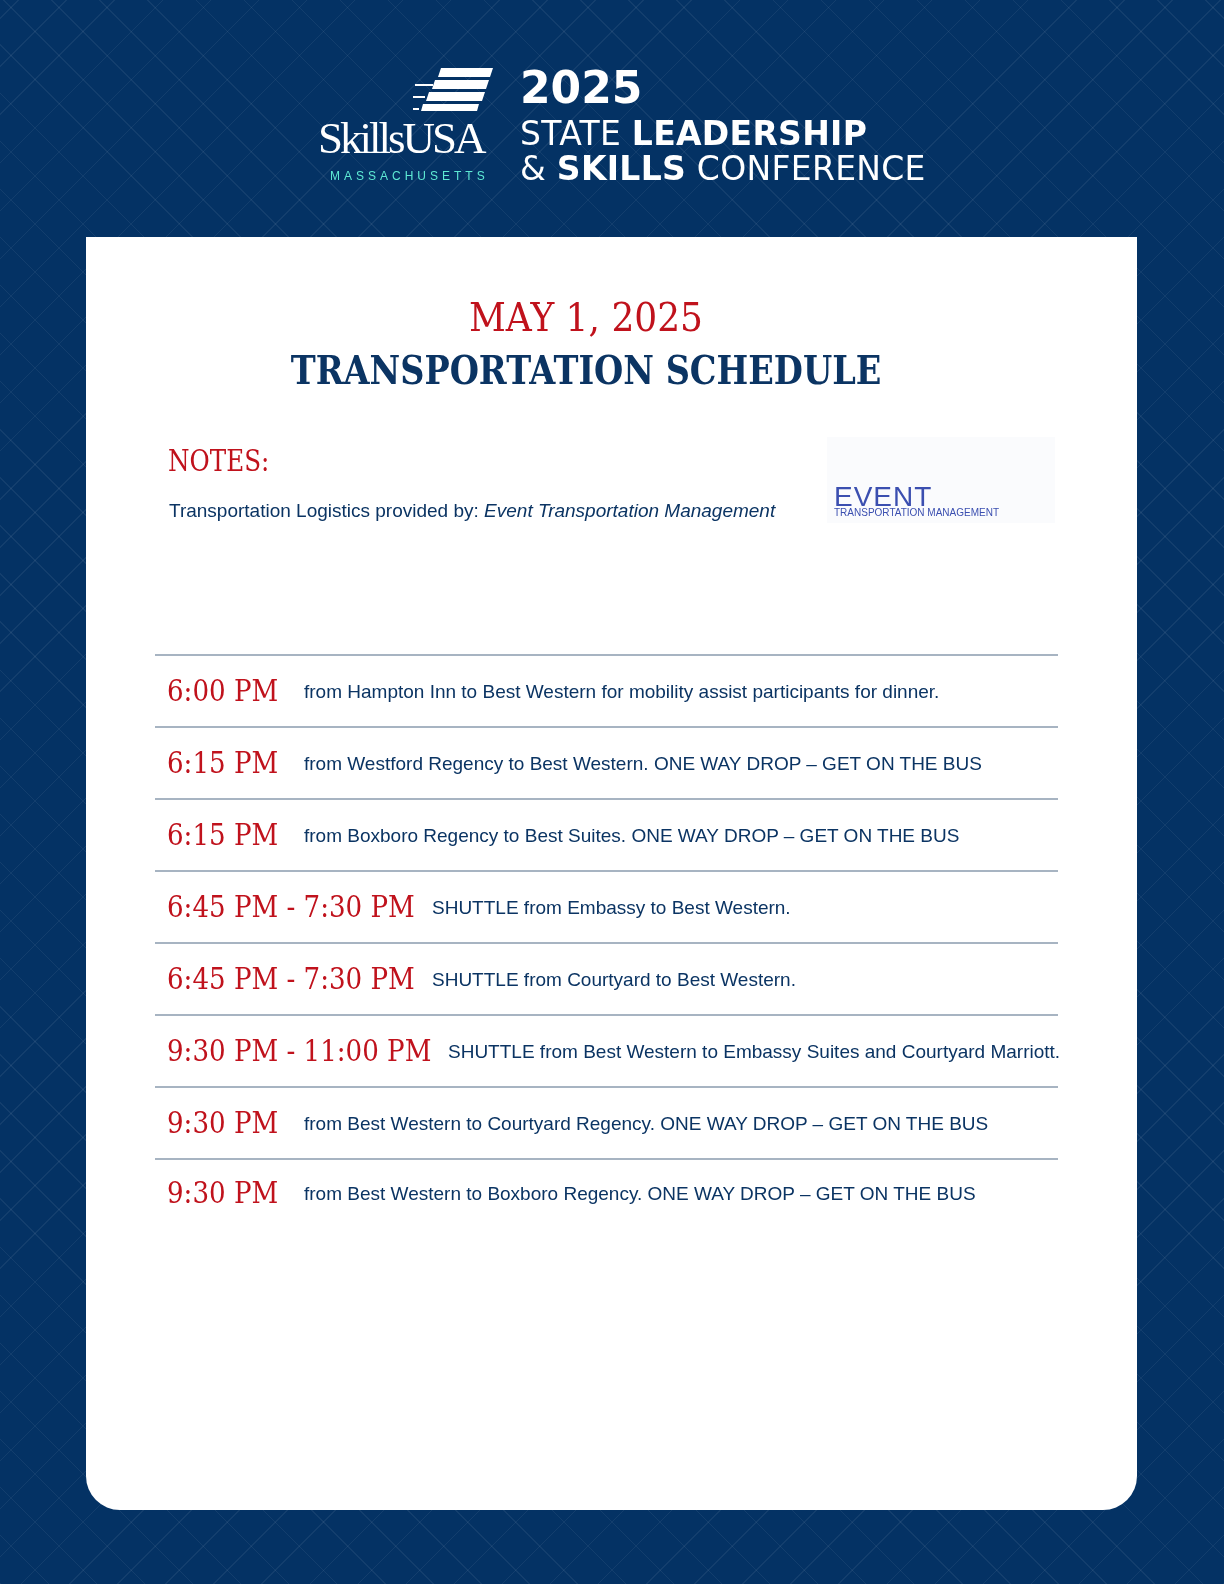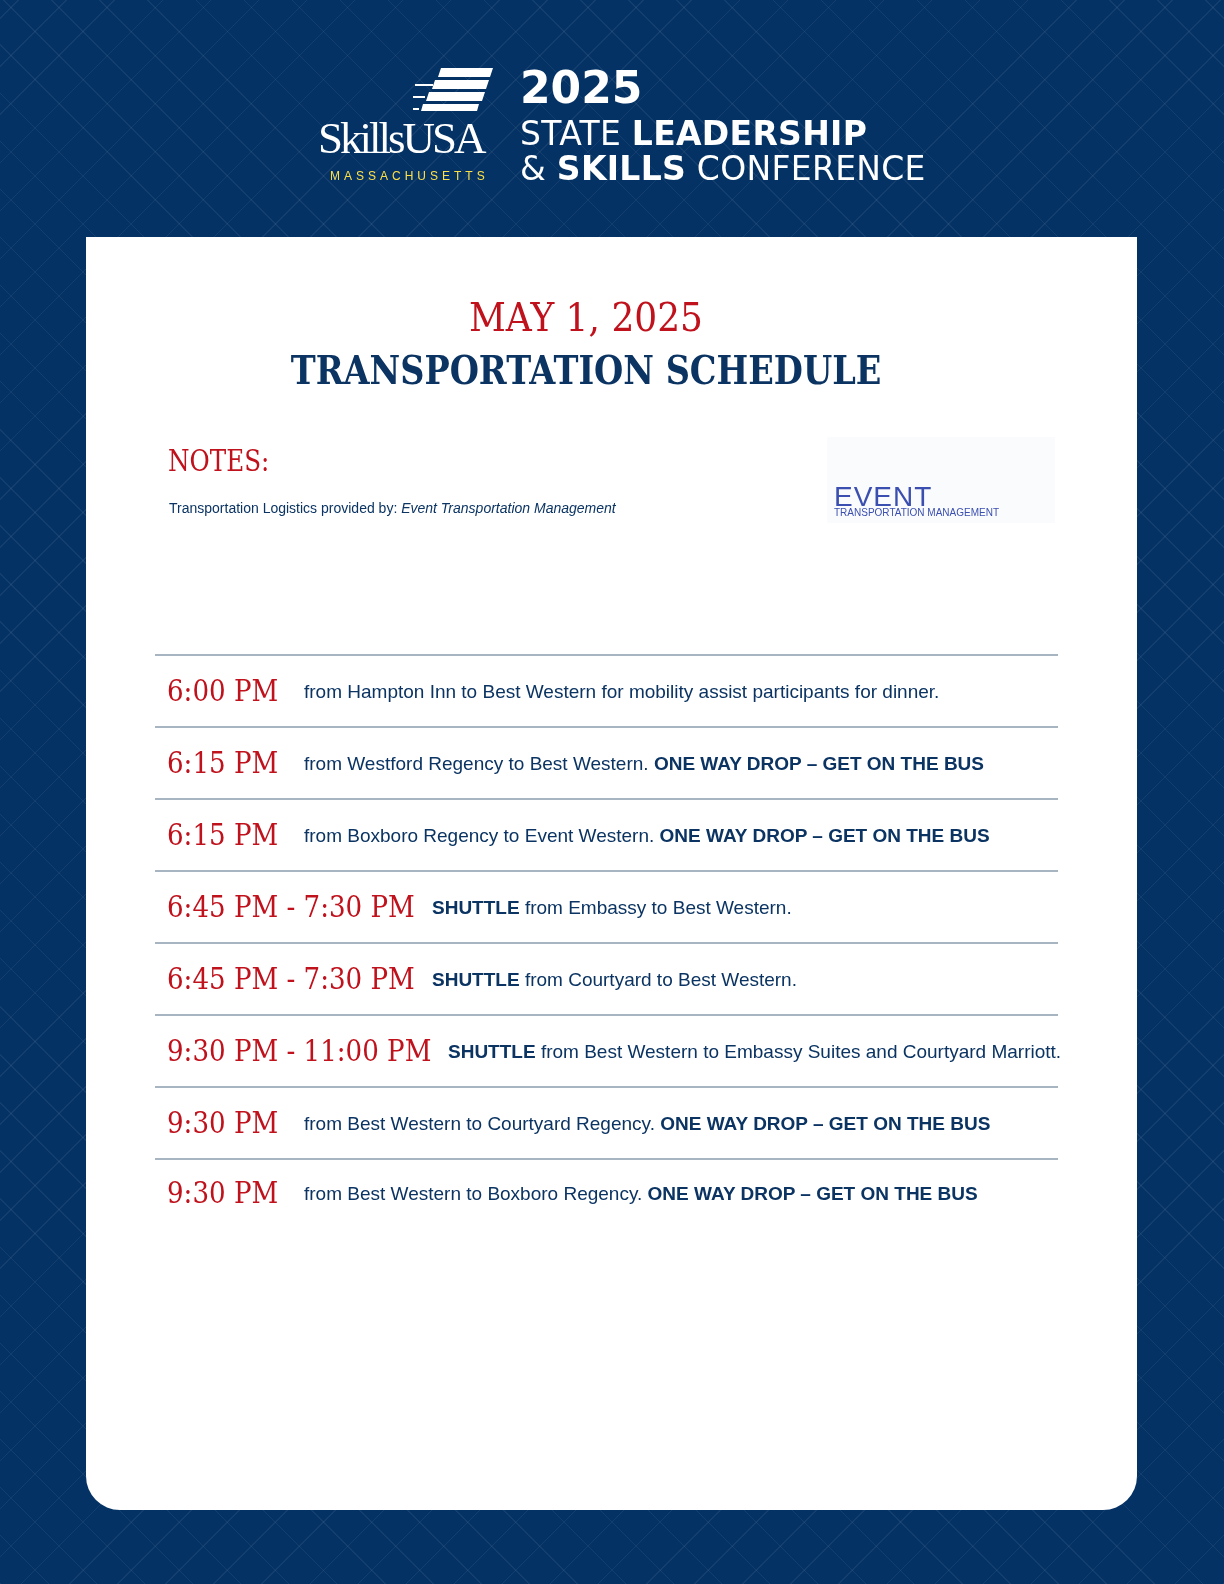--- a/index.html
+++ b/index.html
@@ -45,21 +45,21 @@
       color: #ffffff;
       letter-spacing: -3px;
       line-height: 1;
     }
     .brand-state {
       position: absolute;
       left: 12px;
       top: 103px;
       font-size: 12px;
       letter-spacing: 4px;
-      color: #fde047;
+      color: #5eead4;
     }
     .conf-year {
       position: absolute;
       left: 520px;
       top: 66px;
       font-size: 44px;
       font-weight: bold;
       color: #ffffff;
       line-height: 1;
       font-family: "DejaVu Sans", sans-serif;
@@ -123,21 +123,21 @@
       font-size: 29px;
       color: #c0121c;
       line-height: 1;
       transform: scaleX(0.85);
       transform-origin: 0 0;
     }
     .provider-line {
       position: absolute;
       left: 83px;
       top: 263px;
-      font-size: 14px;
+      font-size: 19px;
       color: #0b3463;
       line-height: 1.2;
       white-space: nowrap;
     }
     .provider-line i { font-style: italic; }
     .provider-logo {
       position: absolute;
       left: 731px;
       top: 200px;
       width: 228px;
@@ -205,21 +205,21 @@
     }
     .row .desc {
       position: absolute;
       top: 50%;
       transform: translateY(-50%);
       font-size: 19px;
       color: #0b3463;
       line-height: 1;
       white-space: nowrap;
     }
-    .row .desc .strong { font-weight: bold; }
+    .row .desc .strong { font-weight: normal; }
     .desc.short { left: 149px; }
     .desc.mid { left: 277px; }
     .desc.long { left: 293px; }
   </style>
 </head>
 <body>
 
 <div class="header">
   <div class="brand">
     <svg class="brand-flag" viewBox="0 0 80 44">
@@ -264,21 +264,21 @@
     <div class="divider"></div>
 
     <div class="row">
       <div class="time">6:15 PM</div>
       <div class="desc short"><span class="strong"></span><span>from Westford Regency to Best Western. </span><span class="strong">ONE WAY DROP – GET ON THE BUS</span></div>
     </div>
     <div class="divider"></div>
 
     <div class="row">
       <div class="time">6:15 PM</div>
-      <div class="desc short"><span class="strong"></span><span>from Boxboro Regency to Event Western. </span><span class="strong">ONE WAY DROP – GET ON THE BUS</span></div>
+      <div class="desc short"><span class="strong"></span><span>from Boxboro Regency to Best Suites. </span><span class="strong">ONE WAY DROP – GET ON THE BUS</span></div>
     </div>
     <div class="divider"></div>
 
     <div class="row">
       <div class="time">6:45 PM - 7:30 PM</div>
       <div class="desc mid"><span class="strong">SHUTTLE</span><span> from Embassy to Best Western.</span><span class="strong"></span></div>
     </div>
     <div class="divider"></div>
 
     <div class="row">

